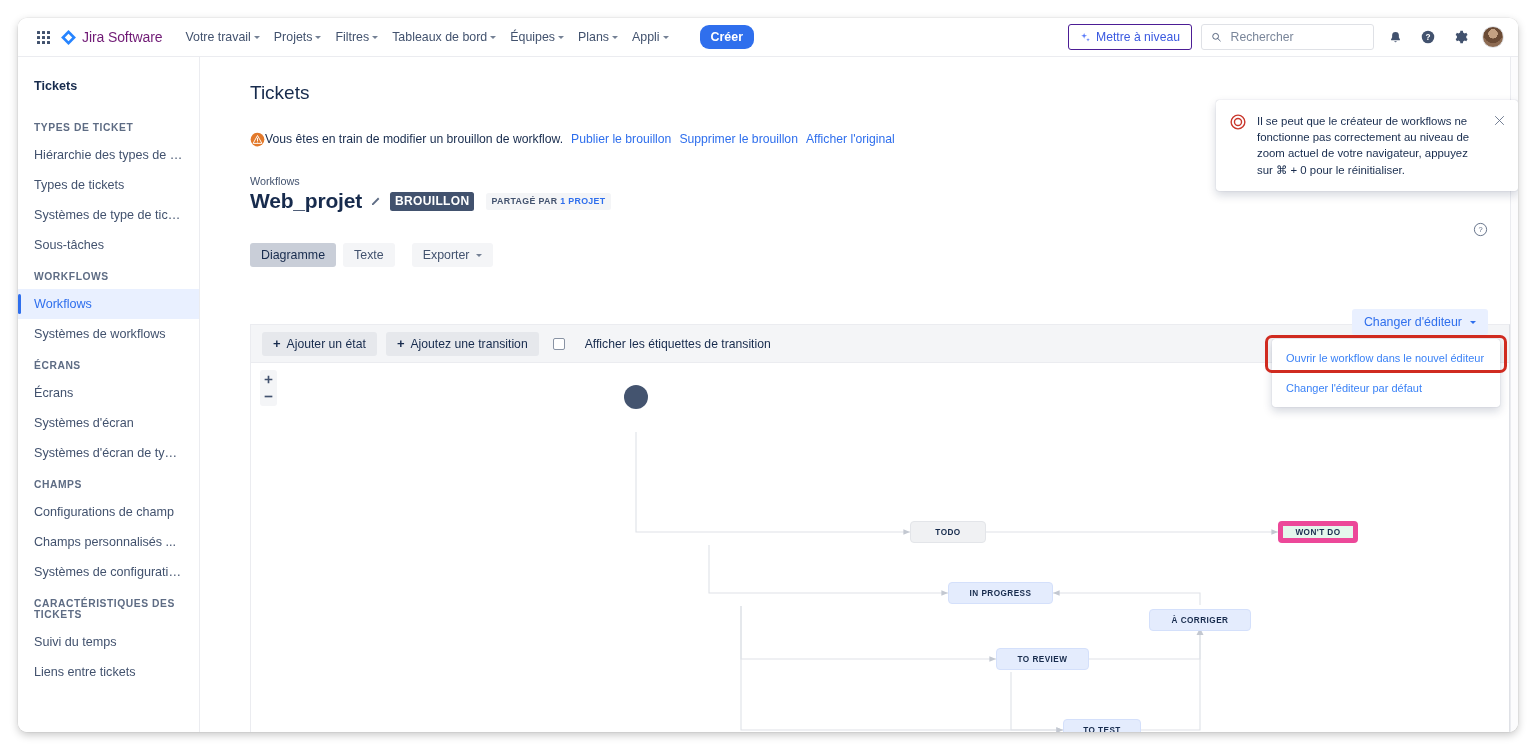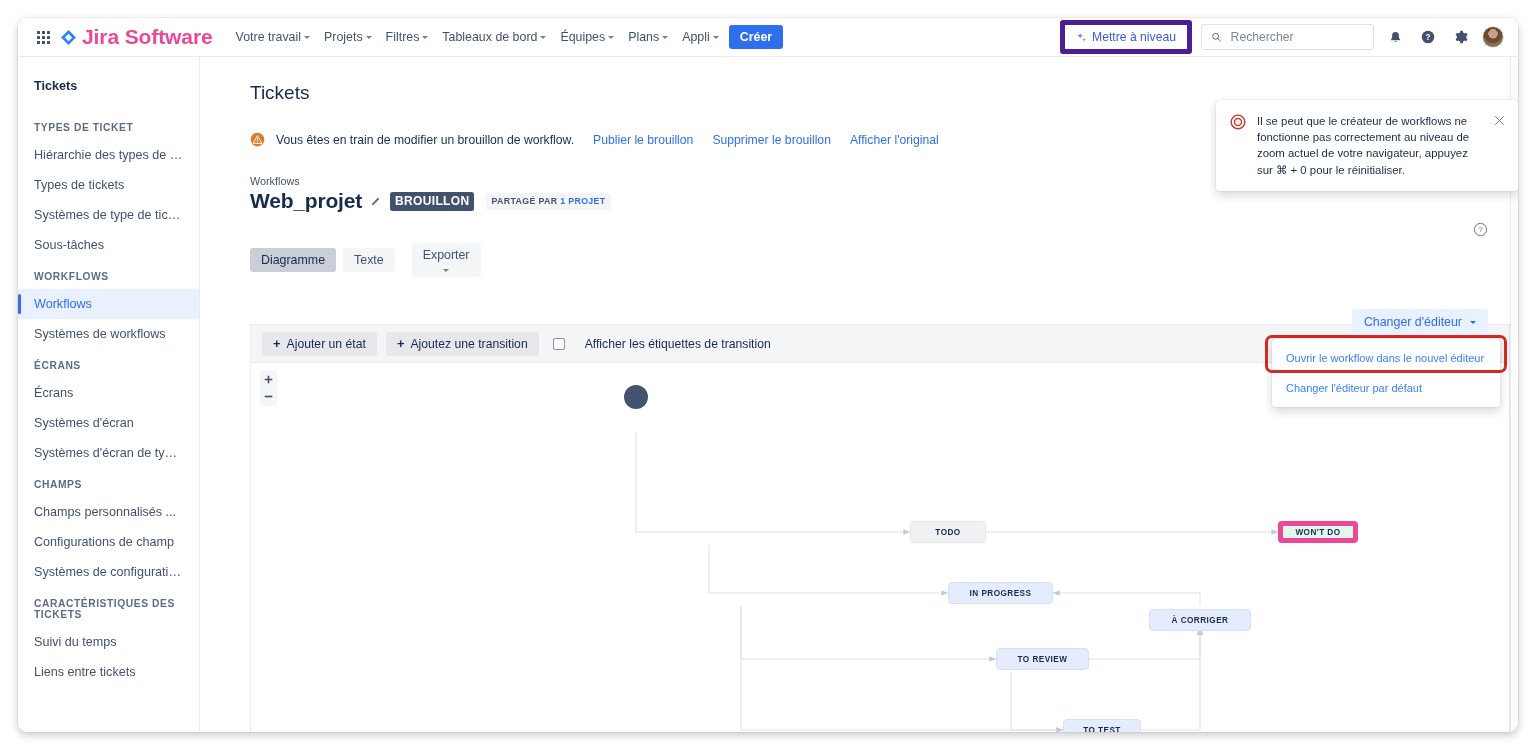--- a/index.html
+++ b/index.html
@@ -31,35 +31,35 @@
   }
   .appswitcher {
     width: 22px; height: 22px;
     display: flex; align-items: center; justify-content: center;
     margin-right: 6px; cursor: pointer; border-radius: 3px;
   }
   .grid9 { display: grid; grid-template-columns: repeat(3, 3px); grid-template-rows: repeat(3, 3px); gap: 2px; }
   .grid9 i { background: #42526e; border-radius: 0.5px; display: block; width: 3px; height: 3px; }
   .brand { display: flex; align-items: center; gap: 5px; margin-right: 16px; cursor: pointer; }
   .brand-logo { width: 17px; height: 17px; }
-  .brand-text { font-size: 21px; font-weight: 700; color: #ec4899; letter-spacing: -0.1px; white-space: nowrap; }
+  .brand-text { font-size: 14px; font-weight: 400; color: #701a75; letter-spacing: -0.1px; white-space: nowrap; }
   .navitem {
     display: flex; align-items: center; gap: 3px;
     font-size: 12.4px; color: #42526e; padding: 5px 7px;
     border-radius: 3px; cursor: pointer; white-space: nowrap;
   }
   .caret { width: 0; height: 0; border-left: 3.2px solid transparent; border-right: 3.2px solid transparent; border-top: 3.8px solid #758195; margin-top:1px; }
   .btn-create {
     background: #2f6fed; color: #fff; font-size: 12.4px; font-weight: 600;
-    padding: 5px 11px; border-radius: 3px; margin-left: 3px; cursor: pointer; white-space: nowrap;
+    padding: 5px 11px; border-radius: 9px; margin-left: 24px; cursor: pointer; white-space: nowrap;
   }
   #nav-right { margin-left: auto; display: flex; align-items: center; gap: 9px; }
   .btn-upgrade {
     display: flex; align-items: center; gap: 5px;
-    border: 5px solid #4c1d95; color: #3b5ae0; font-size: 12.2px;
+    border: 1px solid #4c1d95; color: #3b5ae0; font-size: 12.2px;
     padding: 5px 11px; border-radius: 3px; cursor: pointer; background: #fff; white-space: nowrap;
   }
   .searchbox {
     display: flex; align-items: center; gap: 7px;
     border: 1px solid #dfe1e6; border-radius: 3px;
     height: 26px; width: 173px; padding: 0 9px; background: #fff; cursor: text;
   }
   .searchbox input {
     border: none; outline: none; font-size: 12.2px; color: #42526e;
     font-family: "Liberation Sans", sans-serif; width: 100%; background: transparent;
@@ -99,21 +99,21 @@
     width: 1310px; height: 675px;
     background: #ffffff; overflow: hidden;
   }
   #rail {
     position: absolute; left: 1492px; top: 39px; width: 8px; height: 675px;
     background: #fcfcfd; border-left: 1px solid #ebecf0;
   }
 
   .page-h1 { font-size: 19px; color: #172b4d; font-weight: 400; padding: 25px 0 0 50px; }
 
-  .draftbar { display: flex; align-items: center; gap: 11px; margin: 28px 0 0 50px; }
+  .draftbar { display: flex; align-items: flex-start; margin: 28px 0 0 50px; }
   .warn-ico { width: 15px; height: 15px; flex: none; }
   .draft-txt { font-size: 12.2px; color: #172b4d; }
   .draft-link { font-size: 12.2px; color: #2f6fed; cursor: pointer; margin-left: 8px; }
 
   .breadcrumb { font-size: 10.8px; color: #42526e; margin: 28px 0 0 50px; cursor: pointer; }
   .titlerow { display: flex; align-items: center; gap: 8px; margin: 2px 0 0 50px; }
   .wf-title { font-size: 21px; font-weight: bold; color: #172b4d; letter-spacing: -0.2px; }
   .pencil { width: 12px; height: 12px; cursor: pointer; }
   .badge-draft {
     background: #42526e; color: #fff; font-size: 12px; font-weight: bold;
@@ -126,21 +126,21 @@
   .shared b { color: #2f6fed; font-weight: bold; }
   .help-q { position: absolute; right: 22px; top: 165px; width: 15px; height: 15px; cursor: pointer; }
 
   
   .tabrow { display: flex; align-items: center; gap: 7px; margin: 30px 0 0 50px; }
   .tab {
     font-size: 12.4px; color: #42526e; padding: 5px 11px; border-radius: 3px;
     cursor: pointer; background: #f4f5f7; white-space: nowrap;
   }
   .tab.active { background: #c9ced8; color: #172b4d; }
-  .tab.sep { margin-left: 10px; display: flex; align-items: center; gap: 6px; flex-direction: column; }
+  .tab.sep { margin-left: 10px; display: flex; align-items: center; gap: 6px; }
 
   
   #canvas-wrap {
     position: absolute; left: 50px; top: 267px;
     width: 1260px; height: 408px;
     border: 1px solid #ebecf0; border-right: 1px solid #dfe1e6;
     border-bottom: none; background: #fff;
   }
   #canvas-toolbar {
     height: 38px; background: #f4f5f7; border-bottom: 1px solid #ebecf0;
@@ -316,22 +316,22 @@
     <div class="sb-section">WORKFLOWS</div>
     <div class="sb-item active">Workflows</div>
     <div class="sb-item">Systèmes de workflows</div>
 
     <div class="sb-section">ÉCRANS</div>
     <div class="sb-item">Écrans</div>
     <div class="sb-item">Systèmes d'écran</div>
     <div class="sb-item">Systèmes d'écran de type de t...</div>
 
     <div class="sb-section">CHAMPS</div>
+    <div class="sb-item">Configurations de champ</div>
     <div class="sb-item">Champs personnalisés ...</div>
-    <div class="sb-item">Configurations de champ</div>
     <div class="sb-item">Systèmes de configuration de ...</div>
 
     <div class="sb-section">CARACTÉRISTIQUES DES TICKETS</div>
     <div class="sb-item">Suivi du temps</div>
     <div class="sb-item">Liens entre tickets</div>
   </div>
 
   <div id="main">
 
     <div class="page-h1">Tickets</div>

